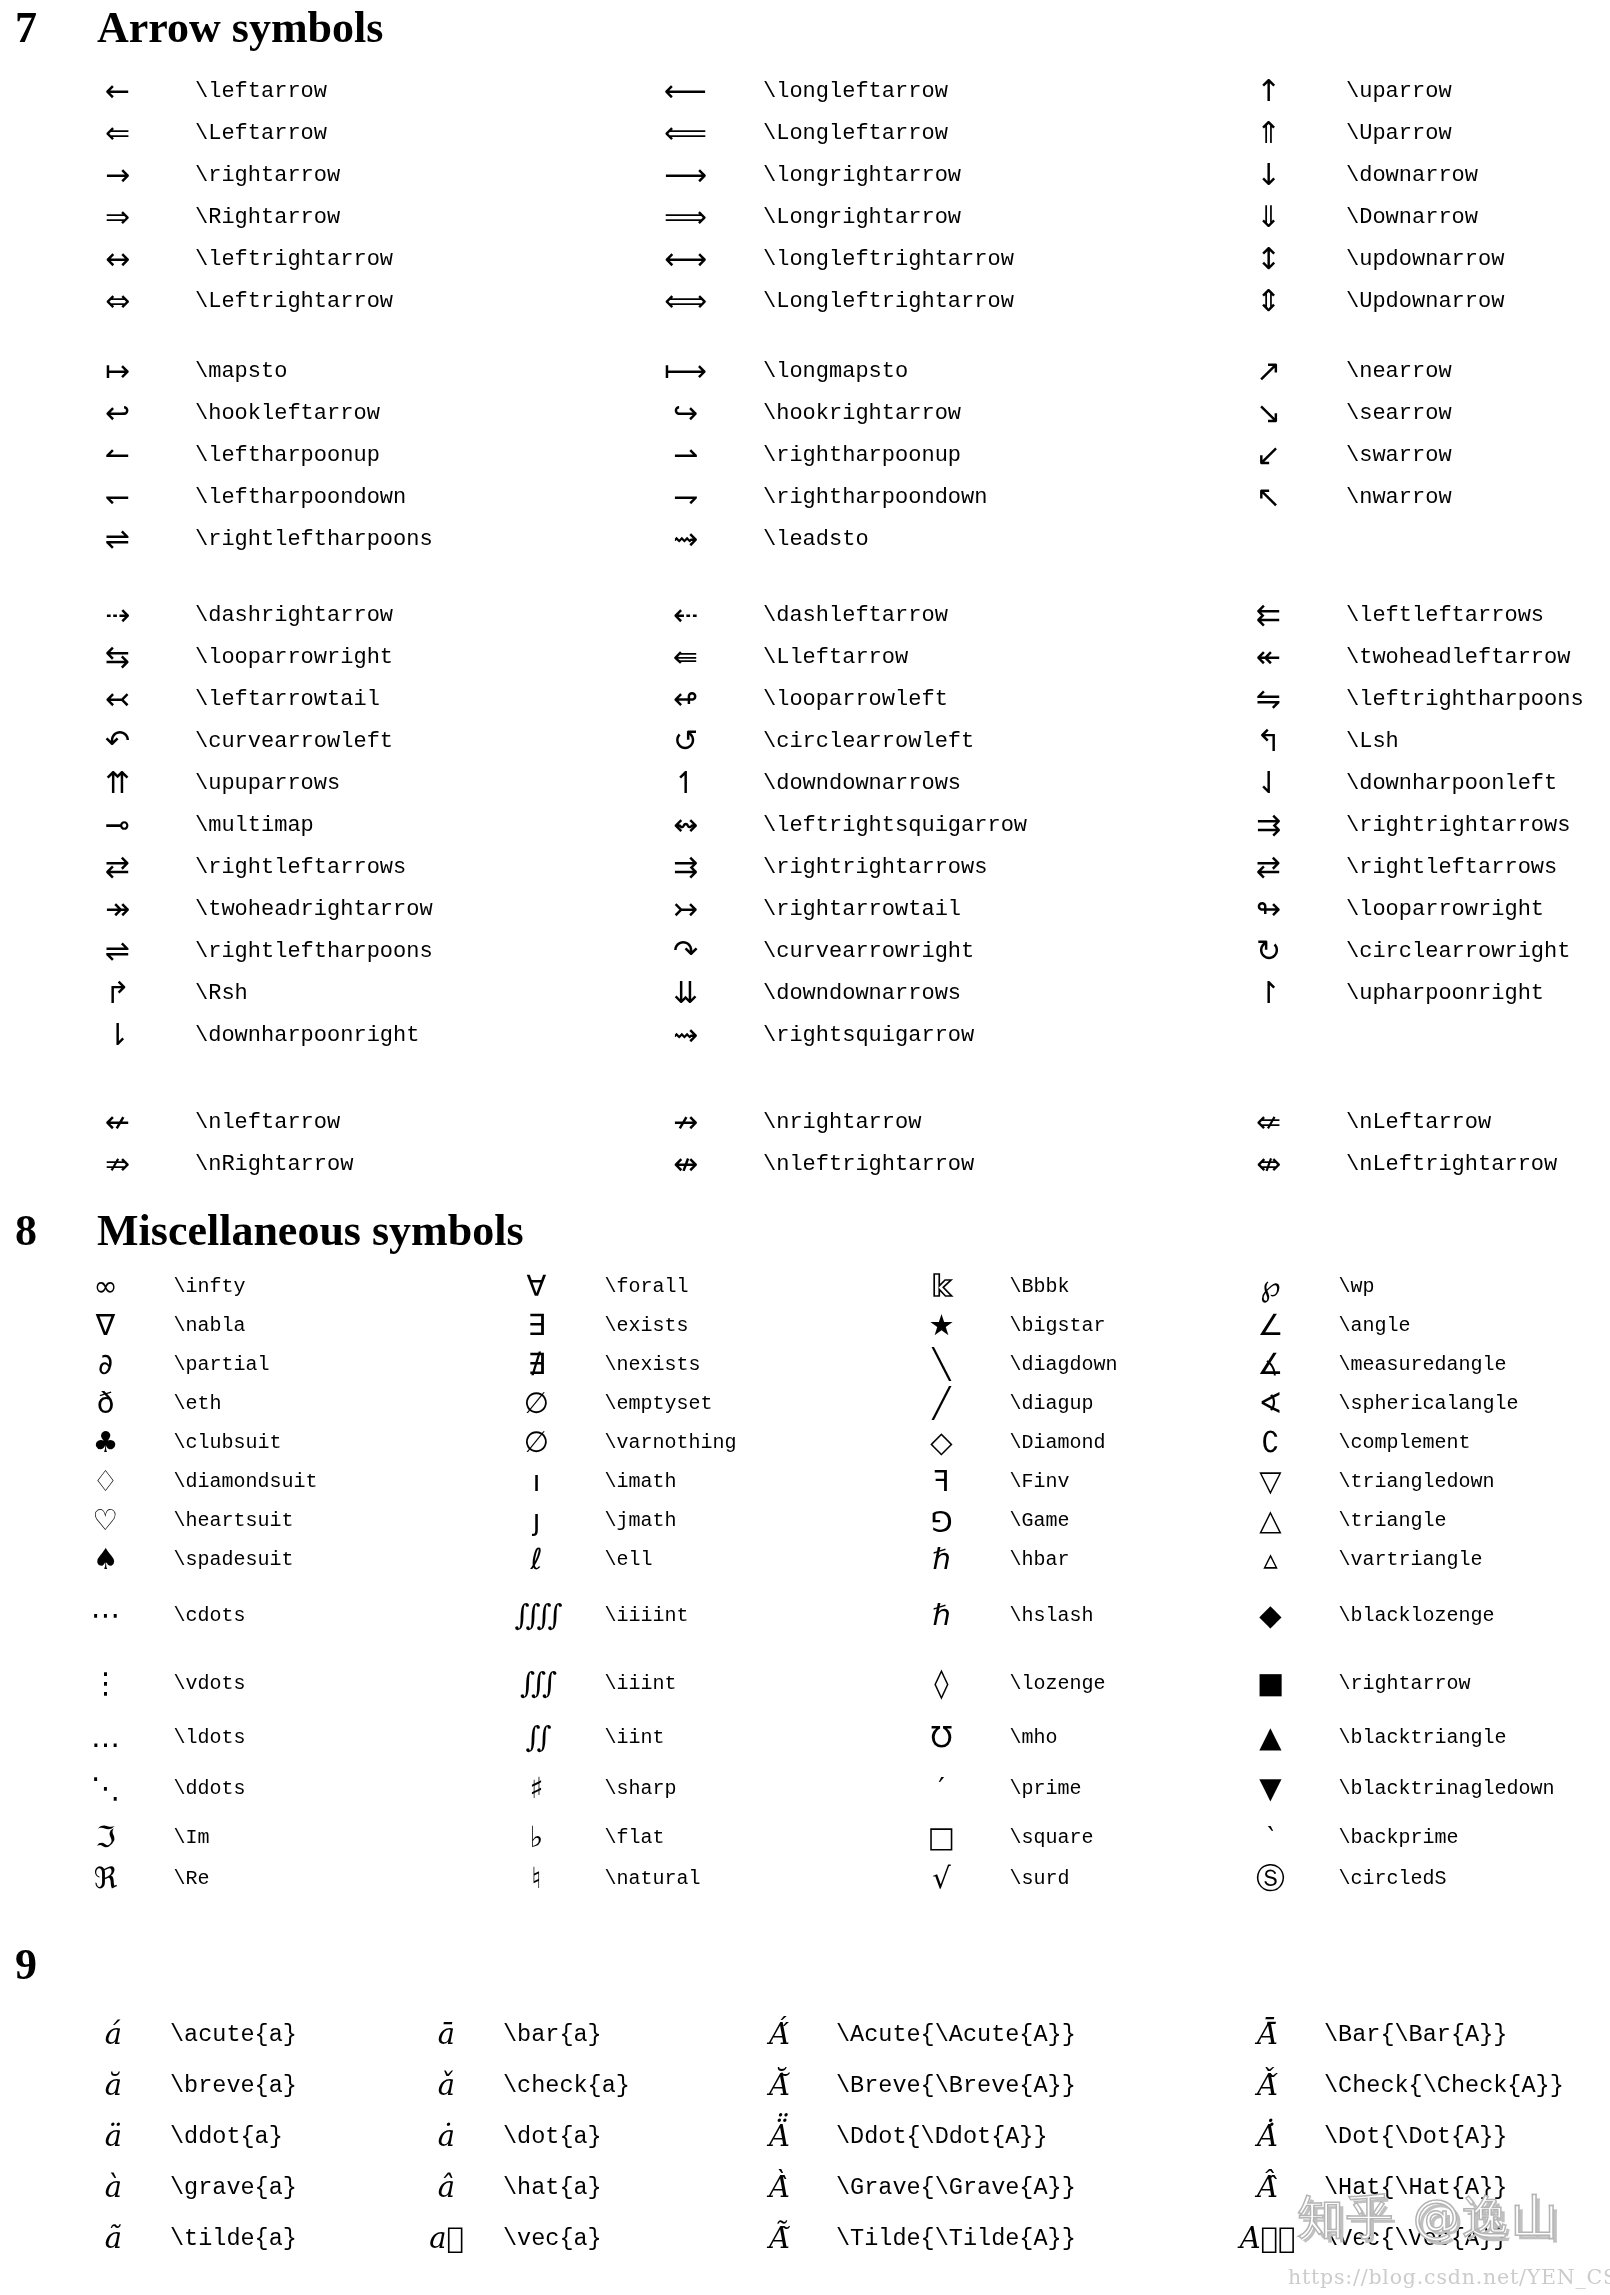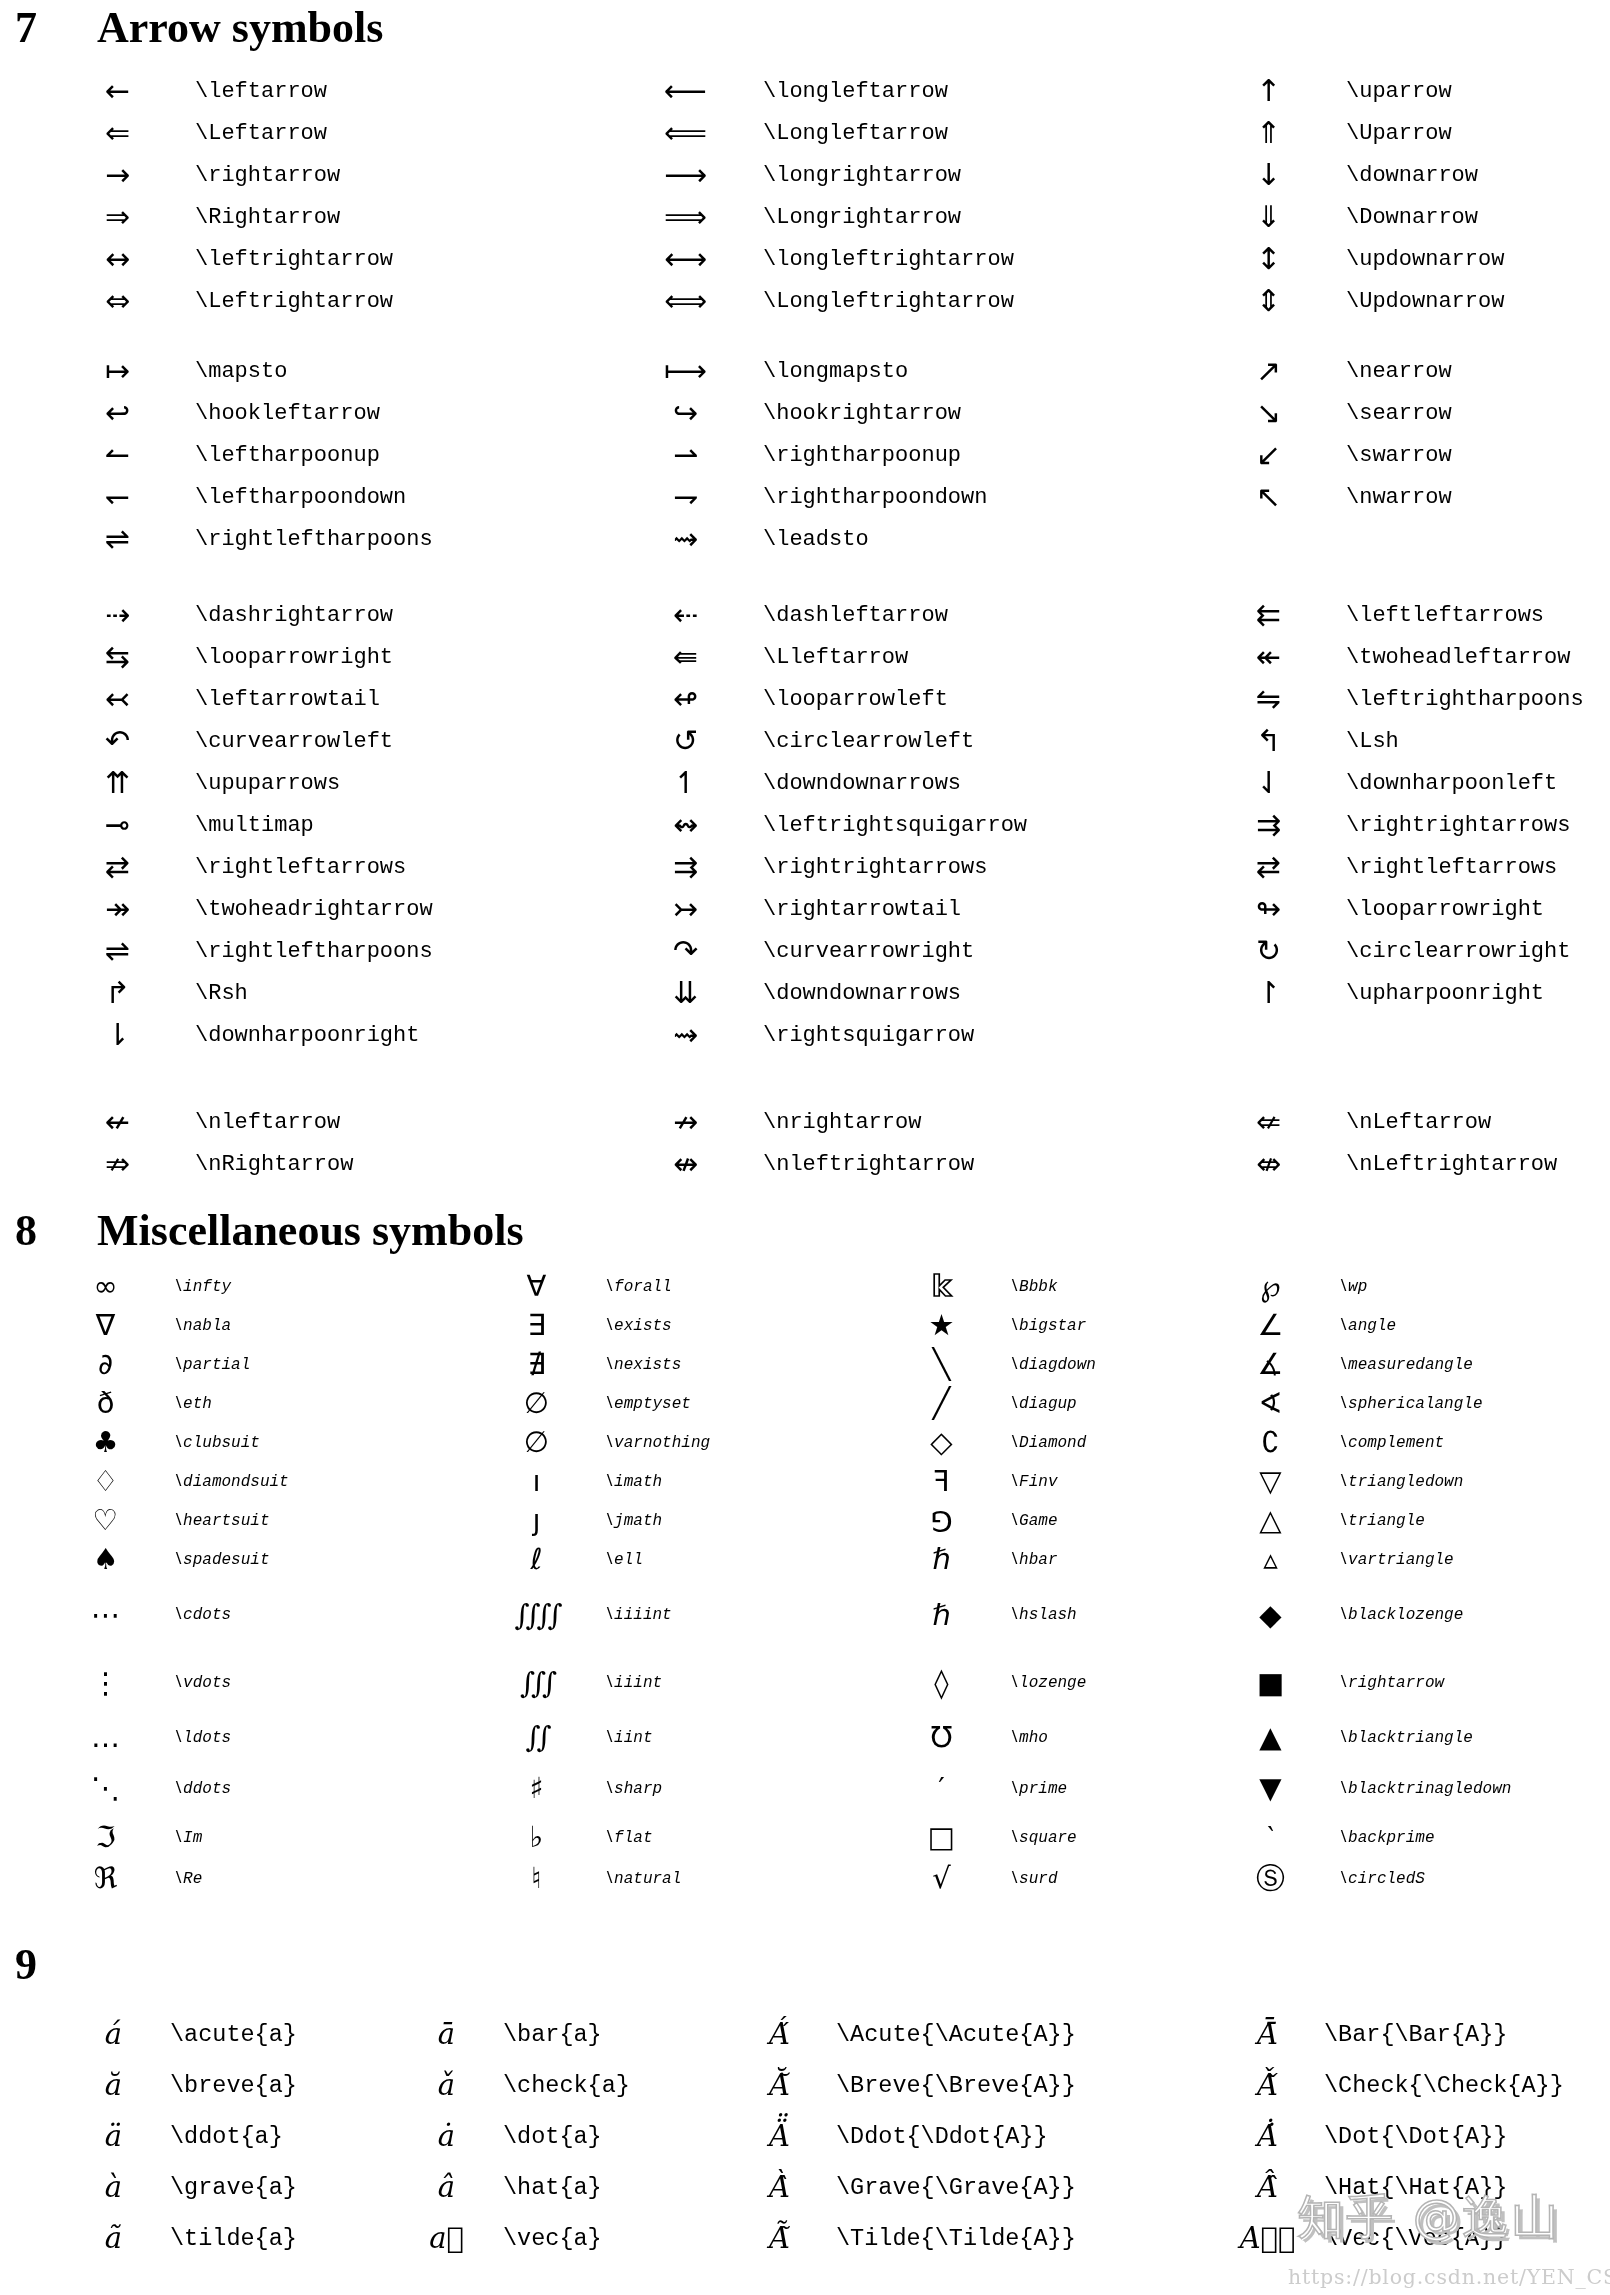--- a/index.html
+++ b/index.html
@@ -24,21 +24,21 @@
   .i1 .row{grid-template-columns:83px 348px 83px 322px 83px 246px 83px auto;height:39px;}
   .i2 .row{grid-template-columns:83px 250px 83px 250px 83px 405px 83px auto;height:51px;}
 
   .sym{display:flex;align-items:center;justify-content:center;
        font-family:"DejaVu Sans",sans-serif;font-size:30px;line-height:1;}
   .i1 .sym{font-size:29px;}
   .i2 .sym{font-family:"DejaVu Serif",serif;font-style:italic;font-size:29px;}
   .cmd{display:flex;align-items:center;font-family:"Liberation Mono",monospace;
        white-space:pre;color:#000;}
   .i0 .cmd{padding-left:36px;font-size:22px;}
-  .i1 .cmd{padding-left:26.5px;font-size:16px;font-style:italic;}
+  .i1 .cmd{padding-left:26.5px;font-size:20px;}
   .i2 .cmd{padding-left:15px;font-size:23.5px;font-family:Liberation Mono, monospace;}
 
   .gap{width:100%;}
 
   
   .intg{font-family:"DejaVu Serif",serif;letter-spacing:-0.14em;font-size:33px;font-style:italic;}
   .rot180{transform:rotate(180deg);}
   .flipx{transform:scaleX(-1);}
   .bbb{color:#000;-webkit-text-fill-color:#fff;-webkit-text-stroke:1.7px #000;font-weight:700;}
 

